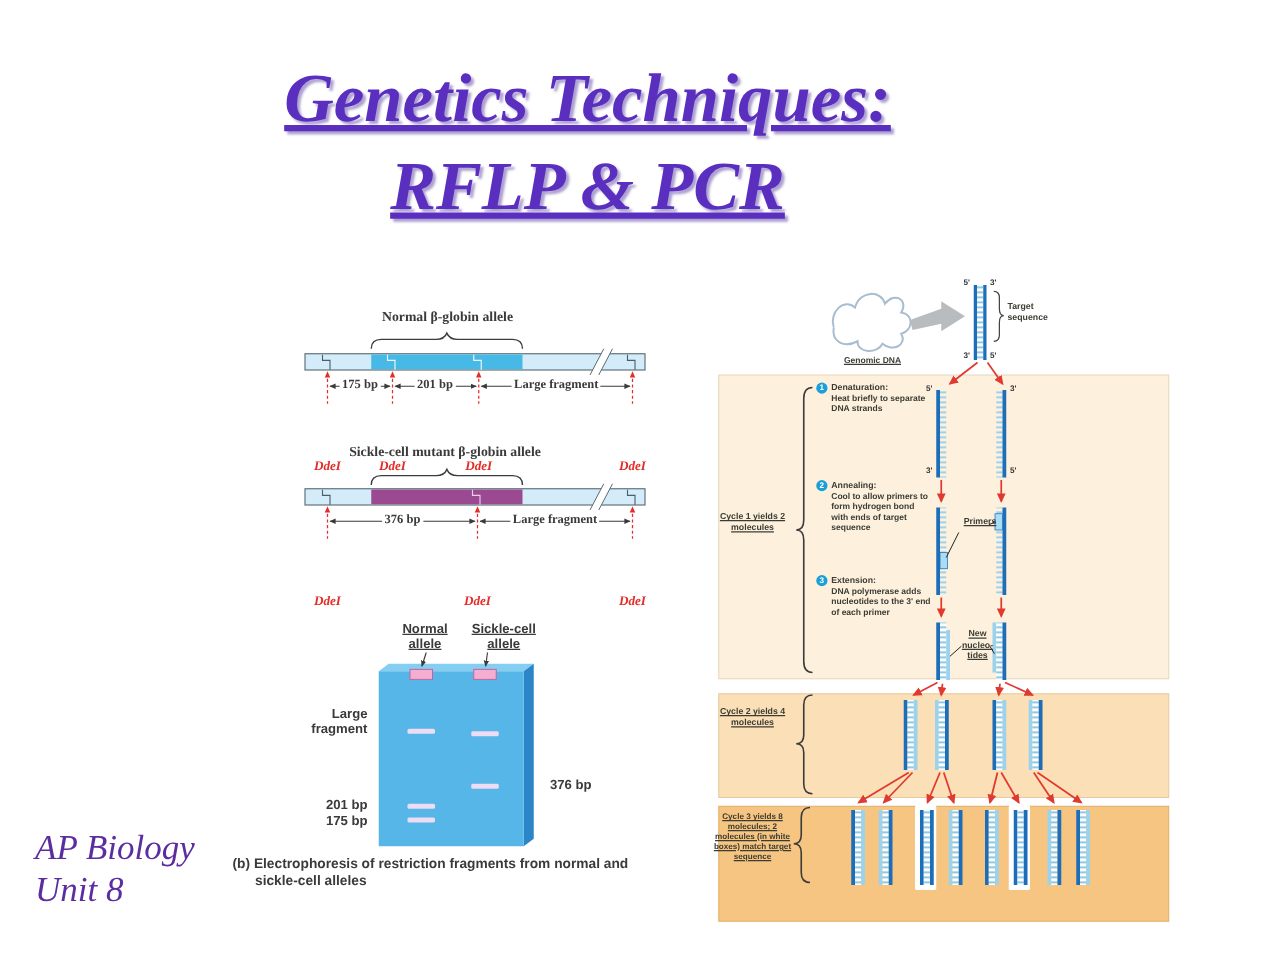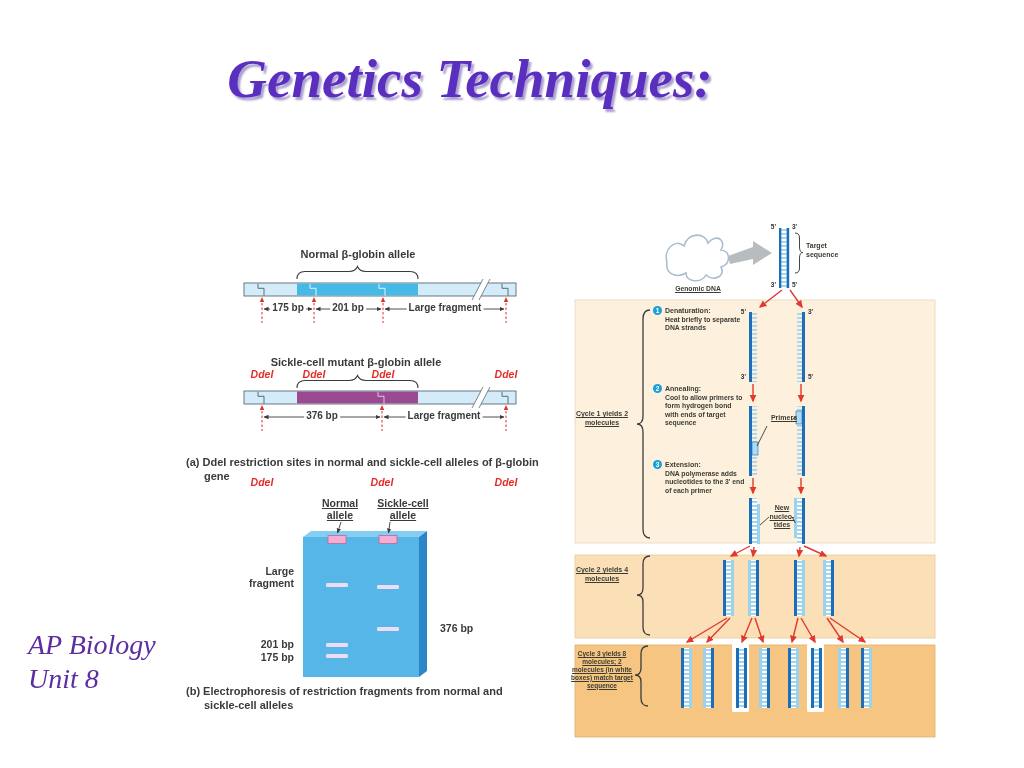--- a/index.html
+++ b/index.html
@@ -4,29 +4,29 @@
 <style>
   html,body{margin:0;padding:0;}
   body{width:1024px;height:768px;background:#ffffff;overflow:hidden;position:relative;
        font-family:"Liberation Sans",sans-serif;}
   .abs{position:absolute;}
 
   
   .slide-title{left:70px;top:44px;width:800px;text-align:center;
     font-family:"Liberation Serif",serif;font-style:italic;font-weight:bold;
     font-size:55px;line-height:1.28;color:#5a2fc0;
-    text-shadow:2.5px 2.5px 2px rgba(70,45,150,0.45);}
-  .slide-footer{left:28px;top:628px;font-family:"Liberation Serif",serif;font-style:italic;
+    text-shadow:2.5px 2.5px 2px rgba(70,45,150,0.45);text-decoration:underline;}
+  .slide-footer{left:28px;top:662px;font-family:"Liberation Serif",serif;font-style:italic;
     font-size:28px;line-height:1.22;color:#5c2da0;}
 
   
   #rflp{left:178px;top:243px;width:382px;height:475px;}
   #rflp svg{position:absolute;left:0;top:0;}
   .lbl{position:absolute;font-weight:bold;font-size:11px;color:#3a3a3a;white-space:nowrap;}
-  .ctr{transform:translateX(-50%);}
+  .ctr{transform:translateX(-50%);font-family:Liberation Serif, serif;}
   .measure{font-size:10px;background:#ffffff;padding:0 2px;}
   .ddei{color:#e42d28;font-style:italic;font-size:10.5px;margin-top:43px;}
   .cap{position:absolute;font-weight:bold;font-size:11px;line-height:1.3;color:#3a3a3a;
        padding-left:18px;text-indent:-18px;white-space:normal;}
   .gel-lbl{position:absolute;font-weight:bold;font-size:10.5px;line-height:1.15;color:#3a3a3a;}
   .t-right{text-align:right;}
   .t-center{text-align:center;text-decoration:underline;}
 
   
   #pcr{left:563px;top:220px;width:402px;height:525px;}
@@ -38,20 +38,21 @@
     color:#fff;font-size:6.5px;line-height:9px;text-align:center;font-weight:bold;margin-right:3px;}
   .steptitle{font-weight:bold;font-size:7px;}
   .stepdesc{margin-left:12px;font-weight:bold;font-size:6.8px;}
   .brace{fill:none;stroke:#3c3c3c;stroke-width:1.1;}
 </style>
 </head>
 <body>
 
 <div class="abs slide-title">
   <div>Genetics Techniques:</div>
+  <div>RFLP &amp; PCR</div>
 </div>
 
 <div class="abs slide-footer">
   <div>AP Biology</div>
   <div>Unit 8</div>
 </div>
 
 <div id="rflp" class="abs">
   <svg width="382" height="475" viewBox="0 0 382 475">
     <defs>
@@ -141,21 +142,20 @@
   <div class="lbl ctr ddei" style="left:205px;top:82px;">DdeI</div>
   <div class="lbl ctr ddei" style="left:328px;top:82px;">DdeI</div>
 
   <div class="lbl ctr" style="left:178px;top:113px;">Sickle-cell mutant β-globin allele</div>
   <div class="lbl ctr measure" style="left:144px;top:167px;">376 bp</div>
   <div class="lbl ctr measure" style="left:266px;top:167px;">Large fragment</div>
   <div class="lbl ctr ddei" style="left:84px;top:190px;">DdeI</div>
   <div class="lbl ctr ddei" style="left:204px;top:190px;">DdeI</div>
   <div class="lbl ctr ddei" style="left:328px;top:190px;">DdeI</div>
 
-  <div class="cap" style="left:8px;top:212px;width:352px;">(a) DdeI restriction sites in normal and sickle-cell alleles of β-globin gene</div>
 
   <div class="gel-lbl t-center" style="left:138px;top:254px;width:48px;">Normal allele</div>
   <div class="gel-lbl t-center" style="left:199px;top:254px;width:52px;">Sickle-cell allele</div>
   <div class="gel-lbl t-right" style="left:58px;top:322px;width:58px;">Large fragment</div>
   <div class="gel-lbl t-right" style="left:56px;top:395px;width:60px;">201 bp</div>
   <div class="gel-lbl t-right" style="left:56px;top:408px;width:60px;">175 bp</div>
   <div class="gel-lbl" style="left:262px;top:379px;">376 bp</div>
 
   <div class="cap" style="left:8px;top:441px;width:330px;">(b) Electrophoresis of restriction fragments from normal and sickle-cell alleles</div>
 </div>

